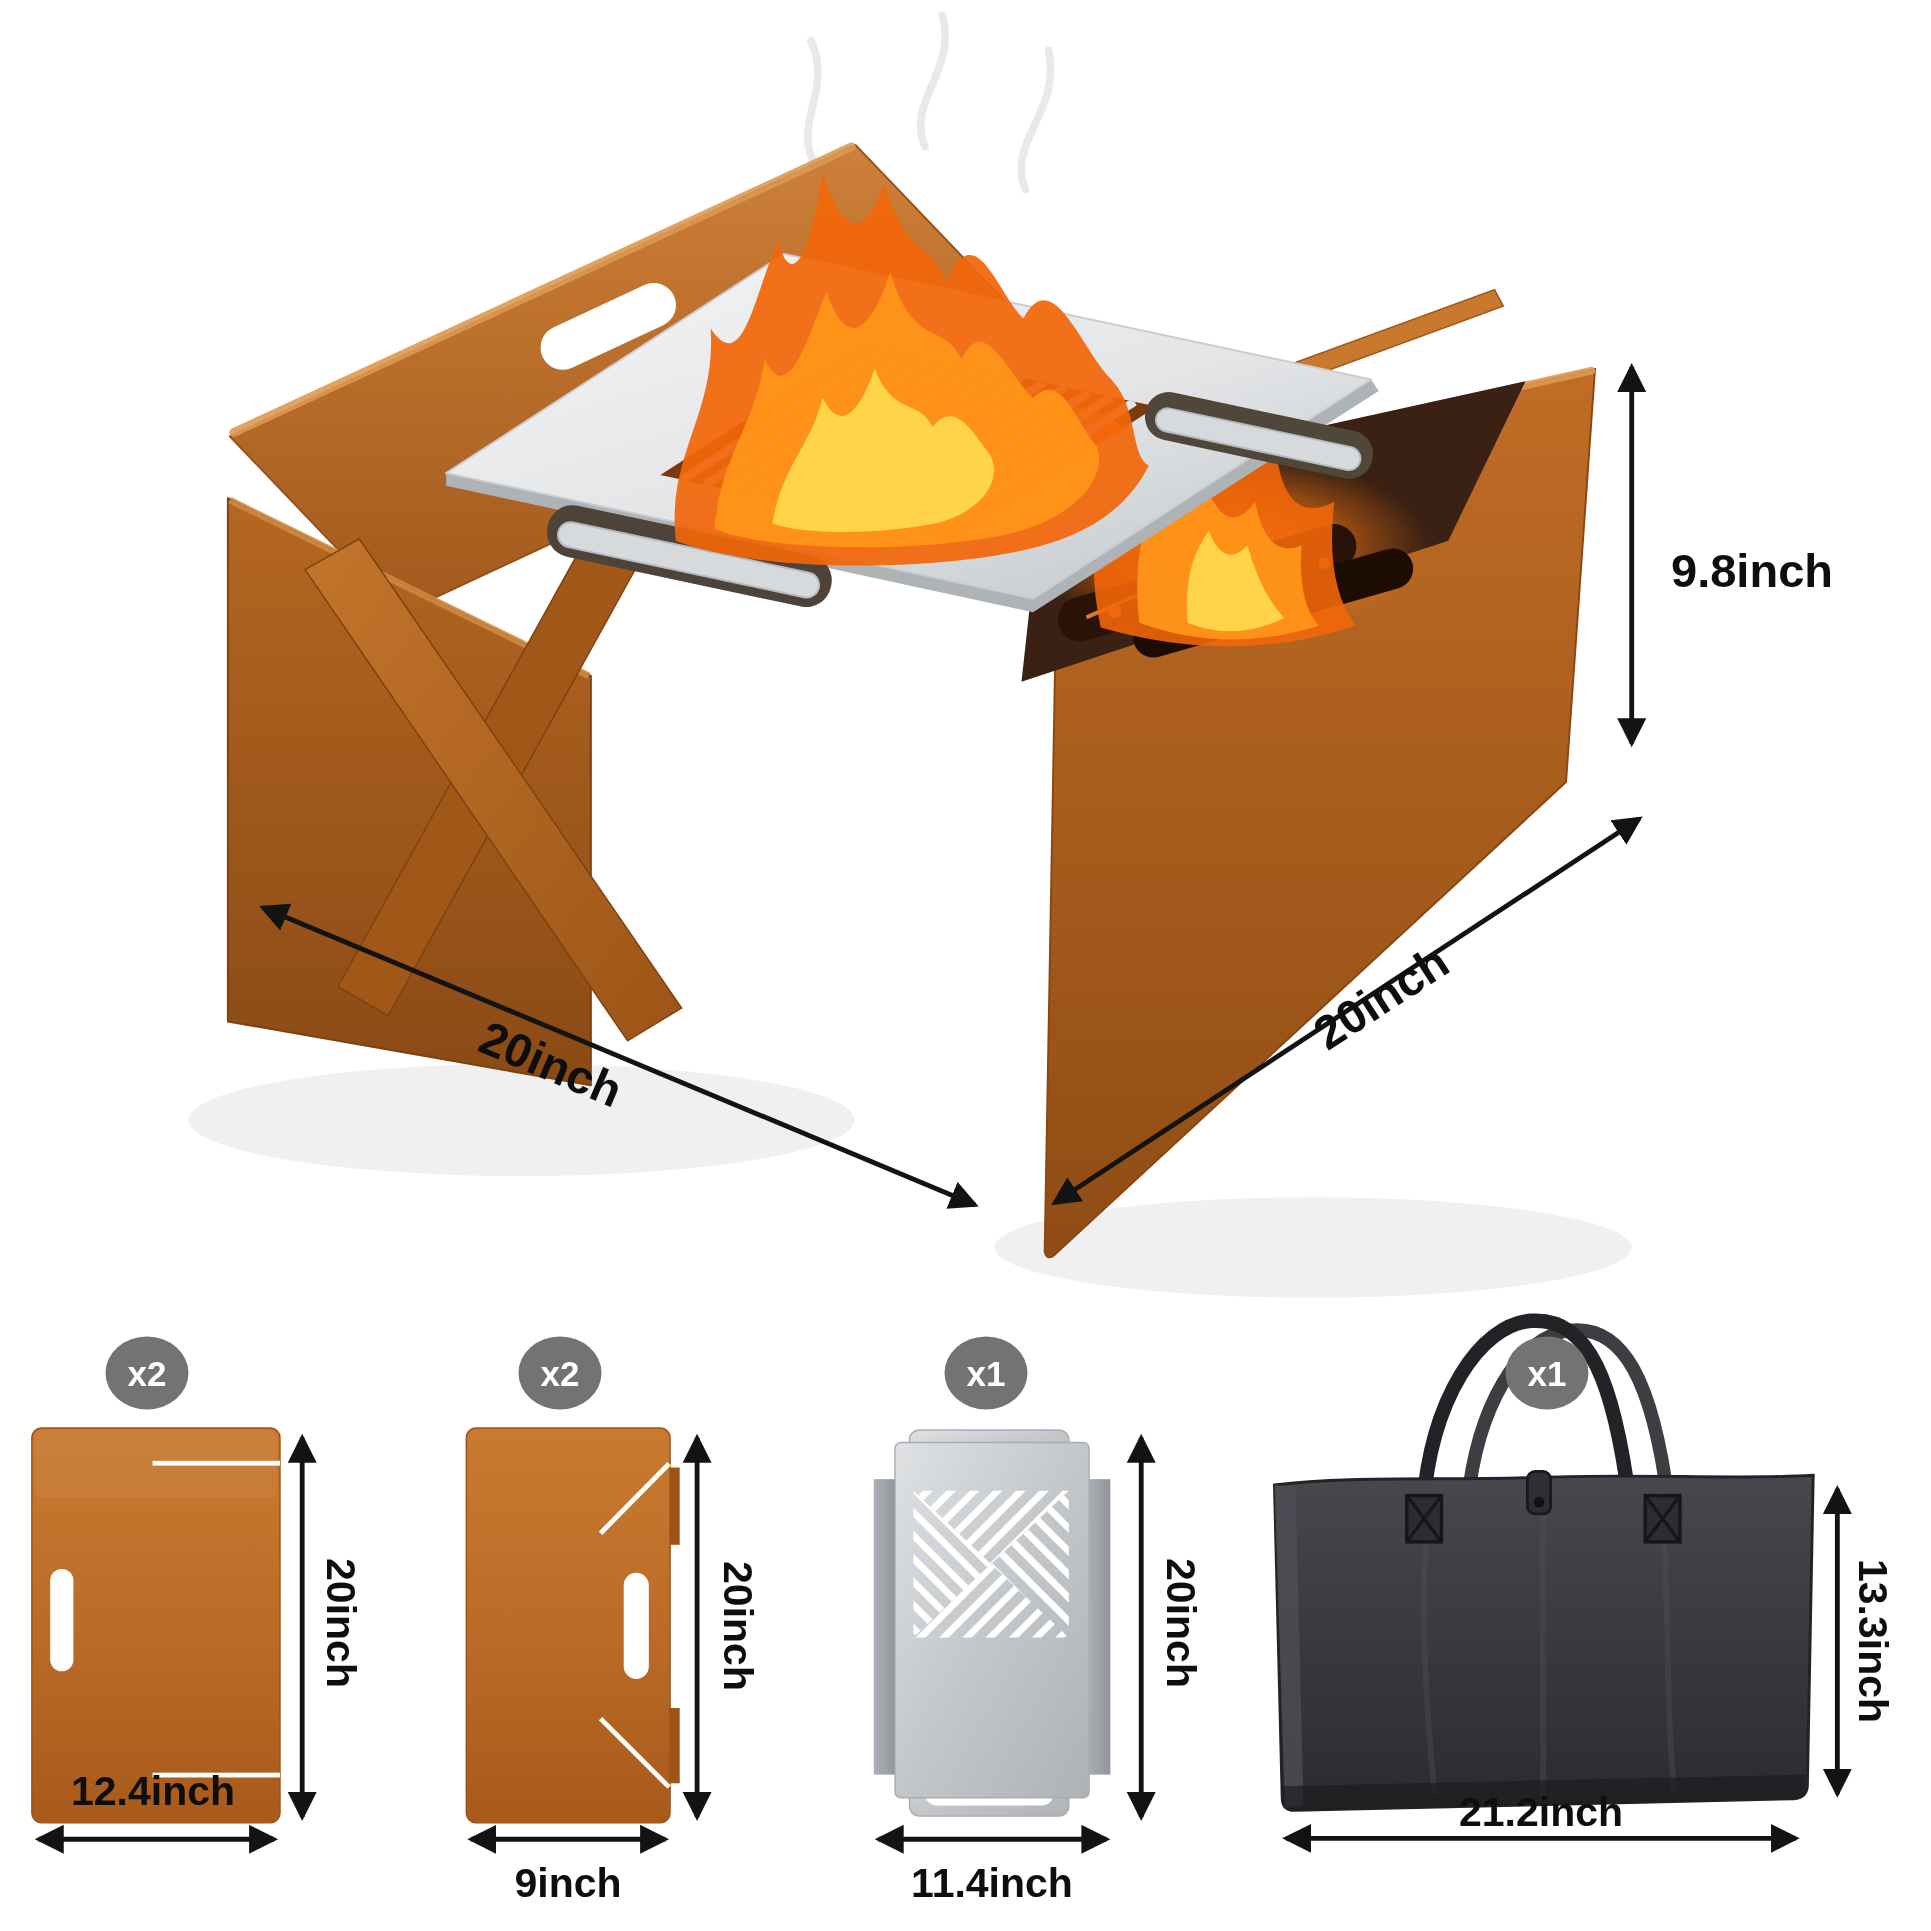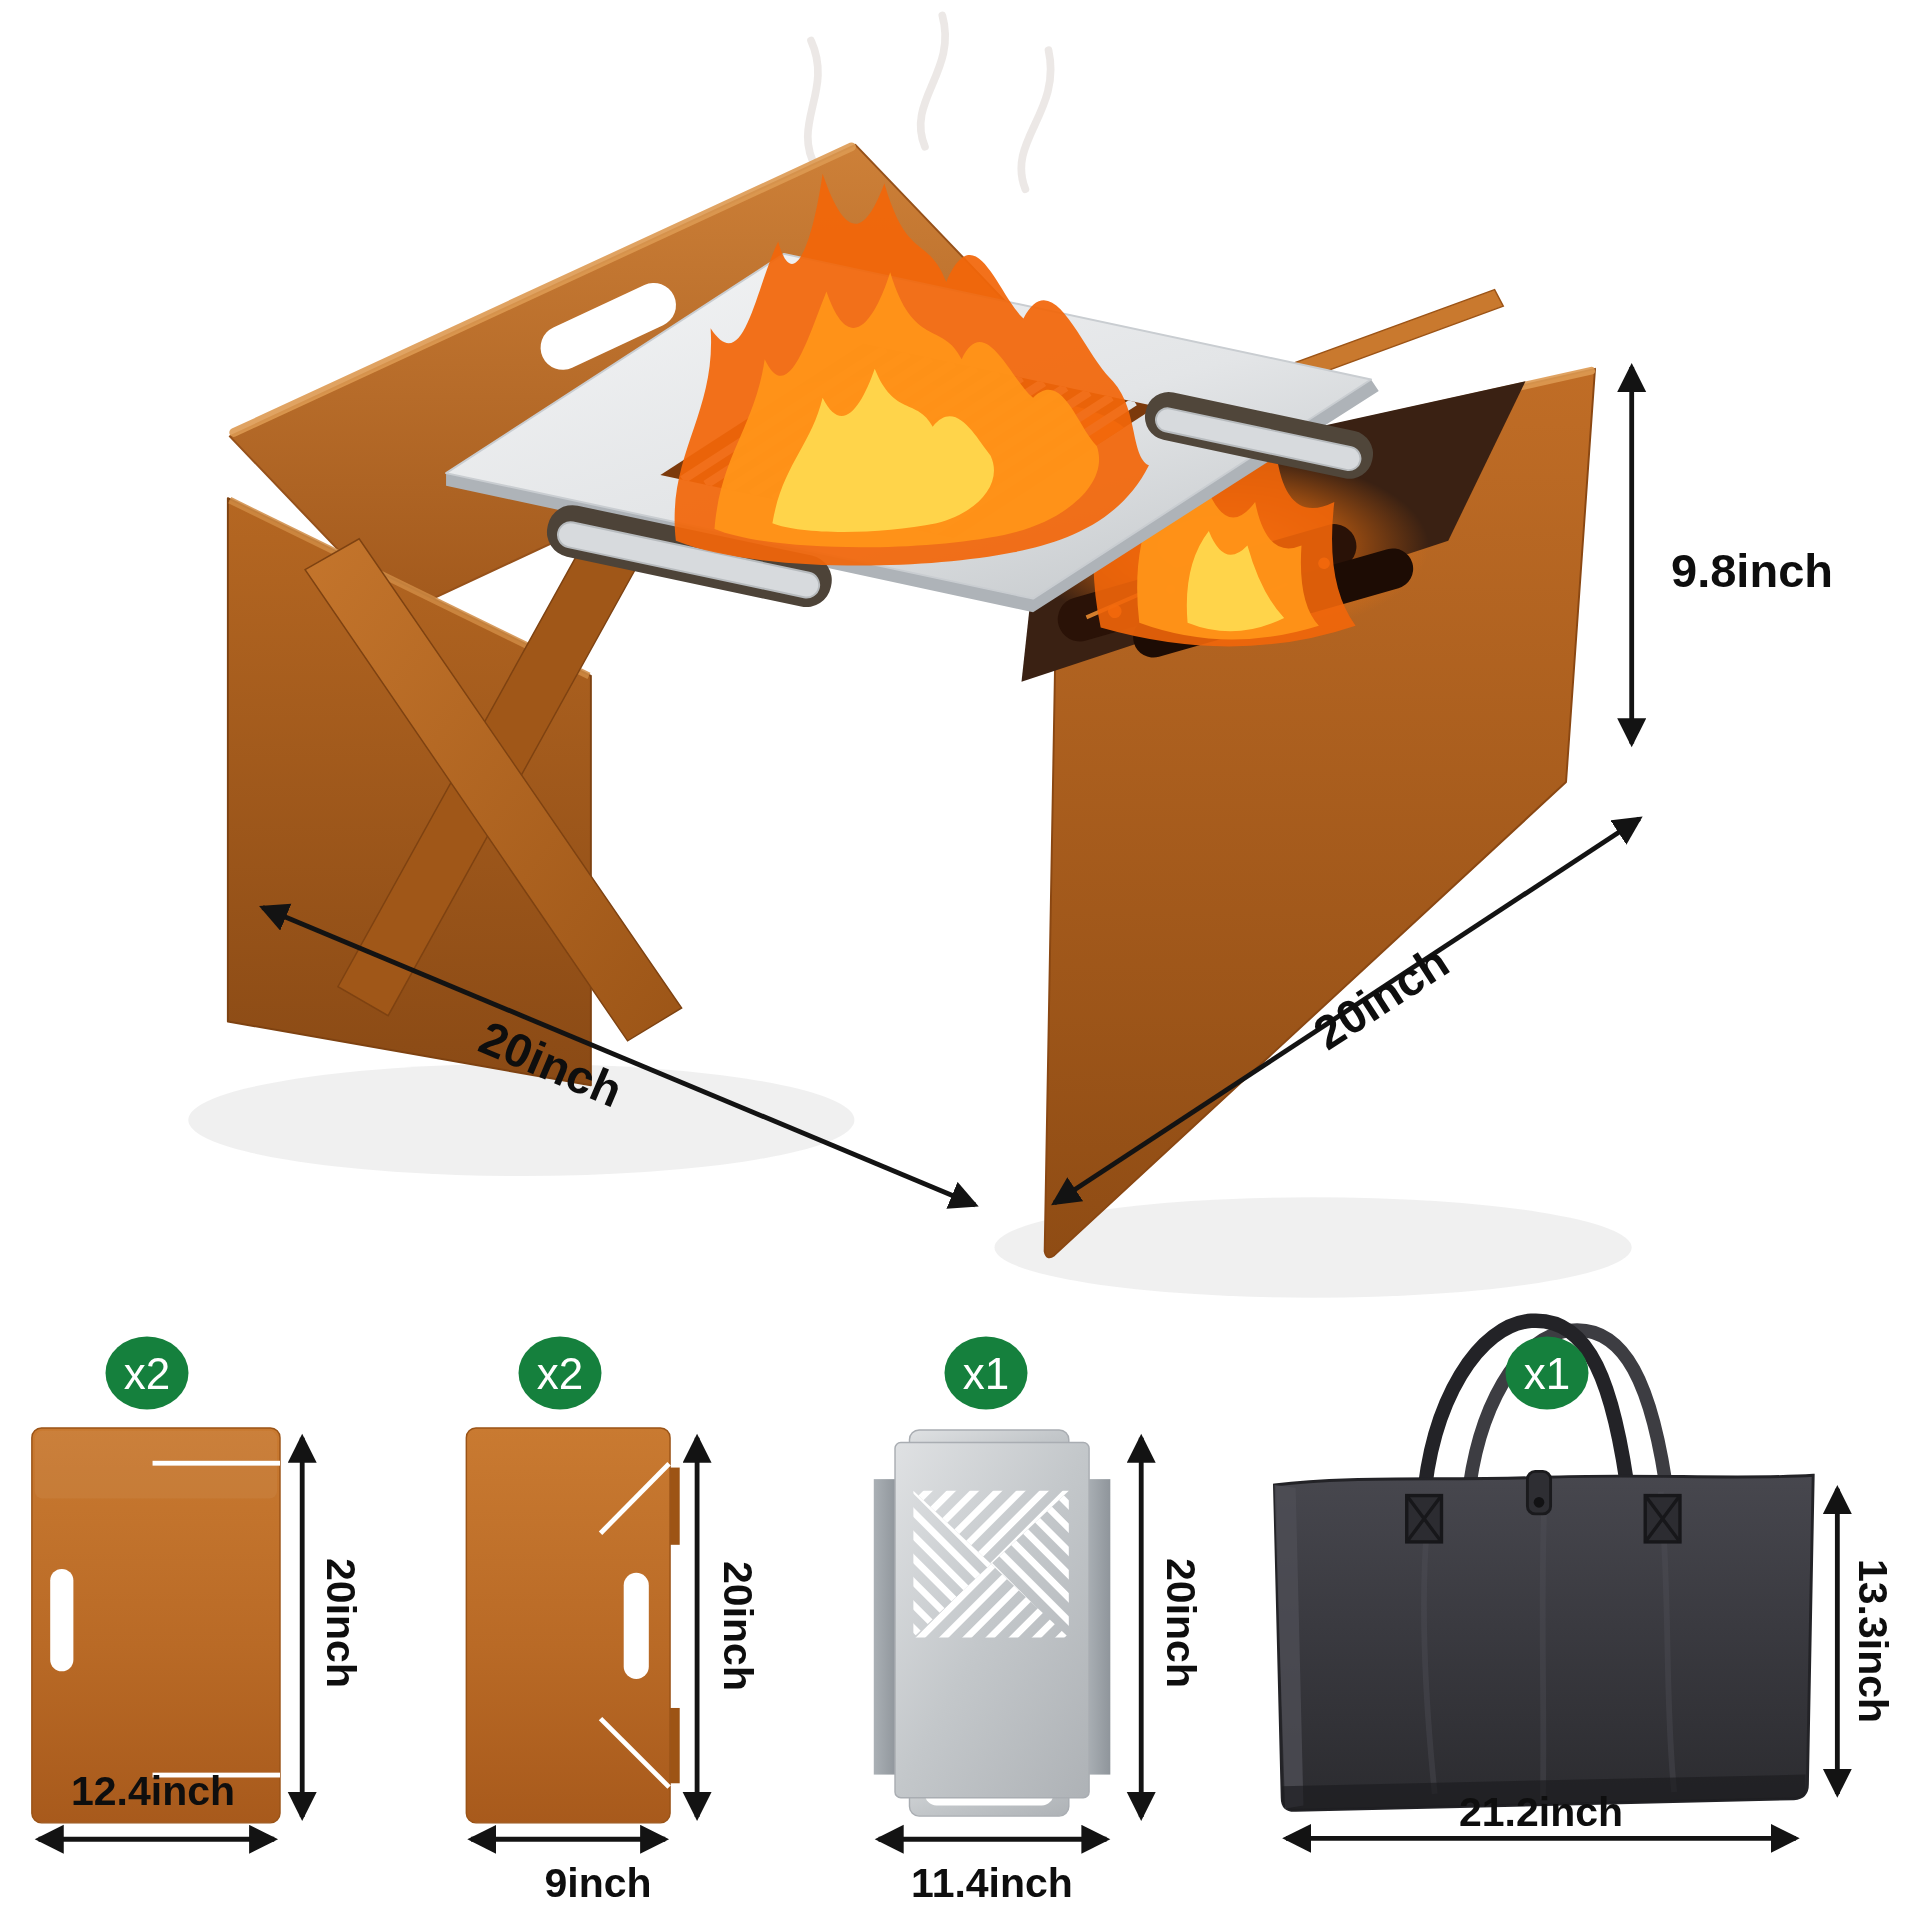--- a/index.html
+++ b/index.html
@@ -10,21 +10,21 @@
   .art{position:absolute;left:0;top:0;}
   .label{
     position:absolute;color:#0e0e0e;font-weight:700;white-space:nowrap;
     transform:translate(-50%,-50%) rotate(var(--rot,0deg));
     letter-spacing:0px;line-height:1;
   }
   .dim-main{font-size:47px;}
   .dim-item{font-size:41px;}
   .badge{
     position:absolute;width:83px;height:73px;border-radius:50%;
-    background:#15803d;color:#ffffff;font-weight:400;font-size:44px;
+    background:#737373;color:#ffffff;font-weight:700;font-size:35px;
     display:flex;align-items:center;justify-content:center;
     transform:translate(-50%,-50%);line-height:1;
   }
 </style>
 </head>
 <body>
 
 <div class="stage">
 
 <svg class="art" width="1931" height="1931" viewBox="0 0 2000 2000">
@@ -267,21 +267,21 @@
 <div class="label dim-main" style="left:1752px;top:570px">9.8inch</div>
 <div class="label dim-main" style="left:551px;top:1064px;--rot:23deg">20inch</div>
 <div class="label dim-main" style="left:1381px;top:997px;--rot:-33deg">20inch</div>
 
 <div class="badge" style="left:147px;top:1373px">x2</div>
 <div class="label dim-item" style="left:340px;top:1623px;--rot:90deg">20inch</div>
 <div class="label dim-item" style="left:153px;top:1791px">12.4inch</div>
 
 <div class="badge" style="left:560px;top:1373px">x2</div>
 <div class="label dim-item" style="left:737px;top:1626px;--rot:90deg">20inch</div>
-<div class="label dim-item" style="left:598px;top:1883px">9inch</div>
+<div class="label dim-item" style="left:568px;top:1883px">9inch</div>
 
 <div class="badge" style="left:986px;top:1373px">x1</div>
 <div class="label dim-item" style="left:1180px;top:1623px;--rot:90deg">20inch</div>
 <div class="label dim-item" style="left:992px;top:1883px">11.4inch</div>
 
 <div class="badge" style="left:1547px;top:1373px">x1</div>
 <div class="label dim-item" style="left:1872px;top:1641px;--rot:90deg">13.3inch</div>
 <div class="label dim-item" style="left:1541px;top:1812px">21.2inch</div>
 
 </div>

